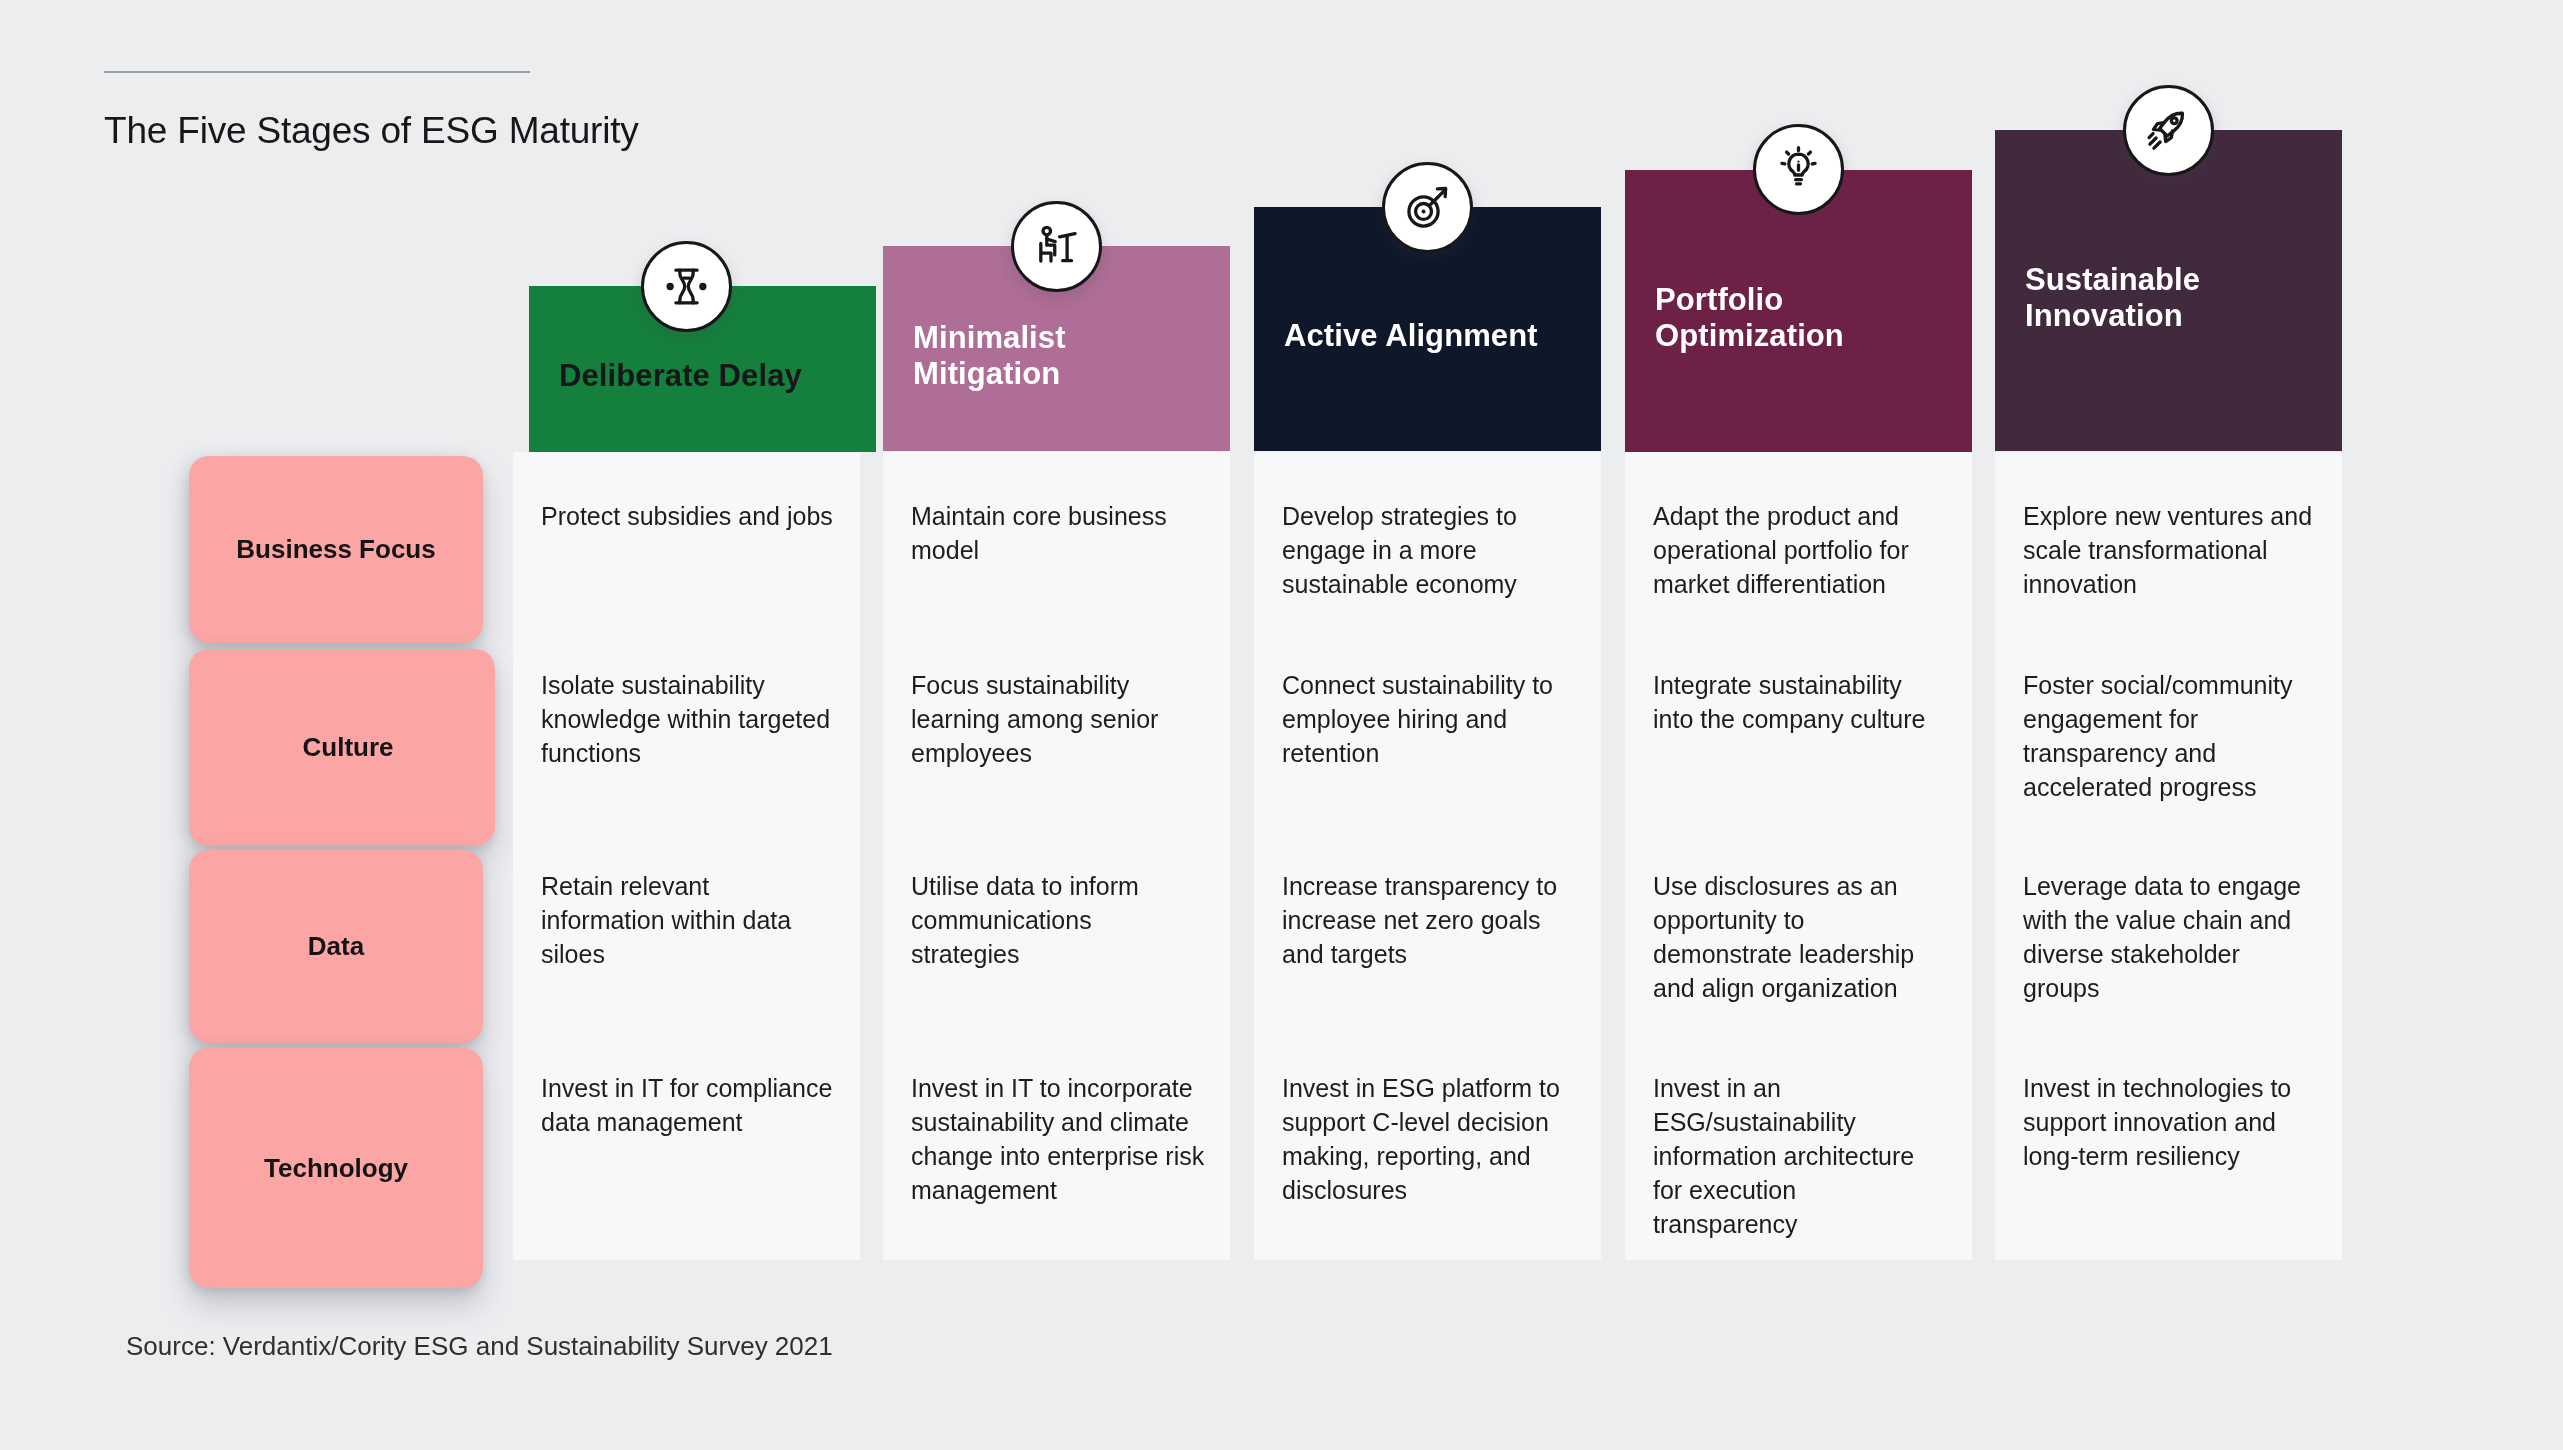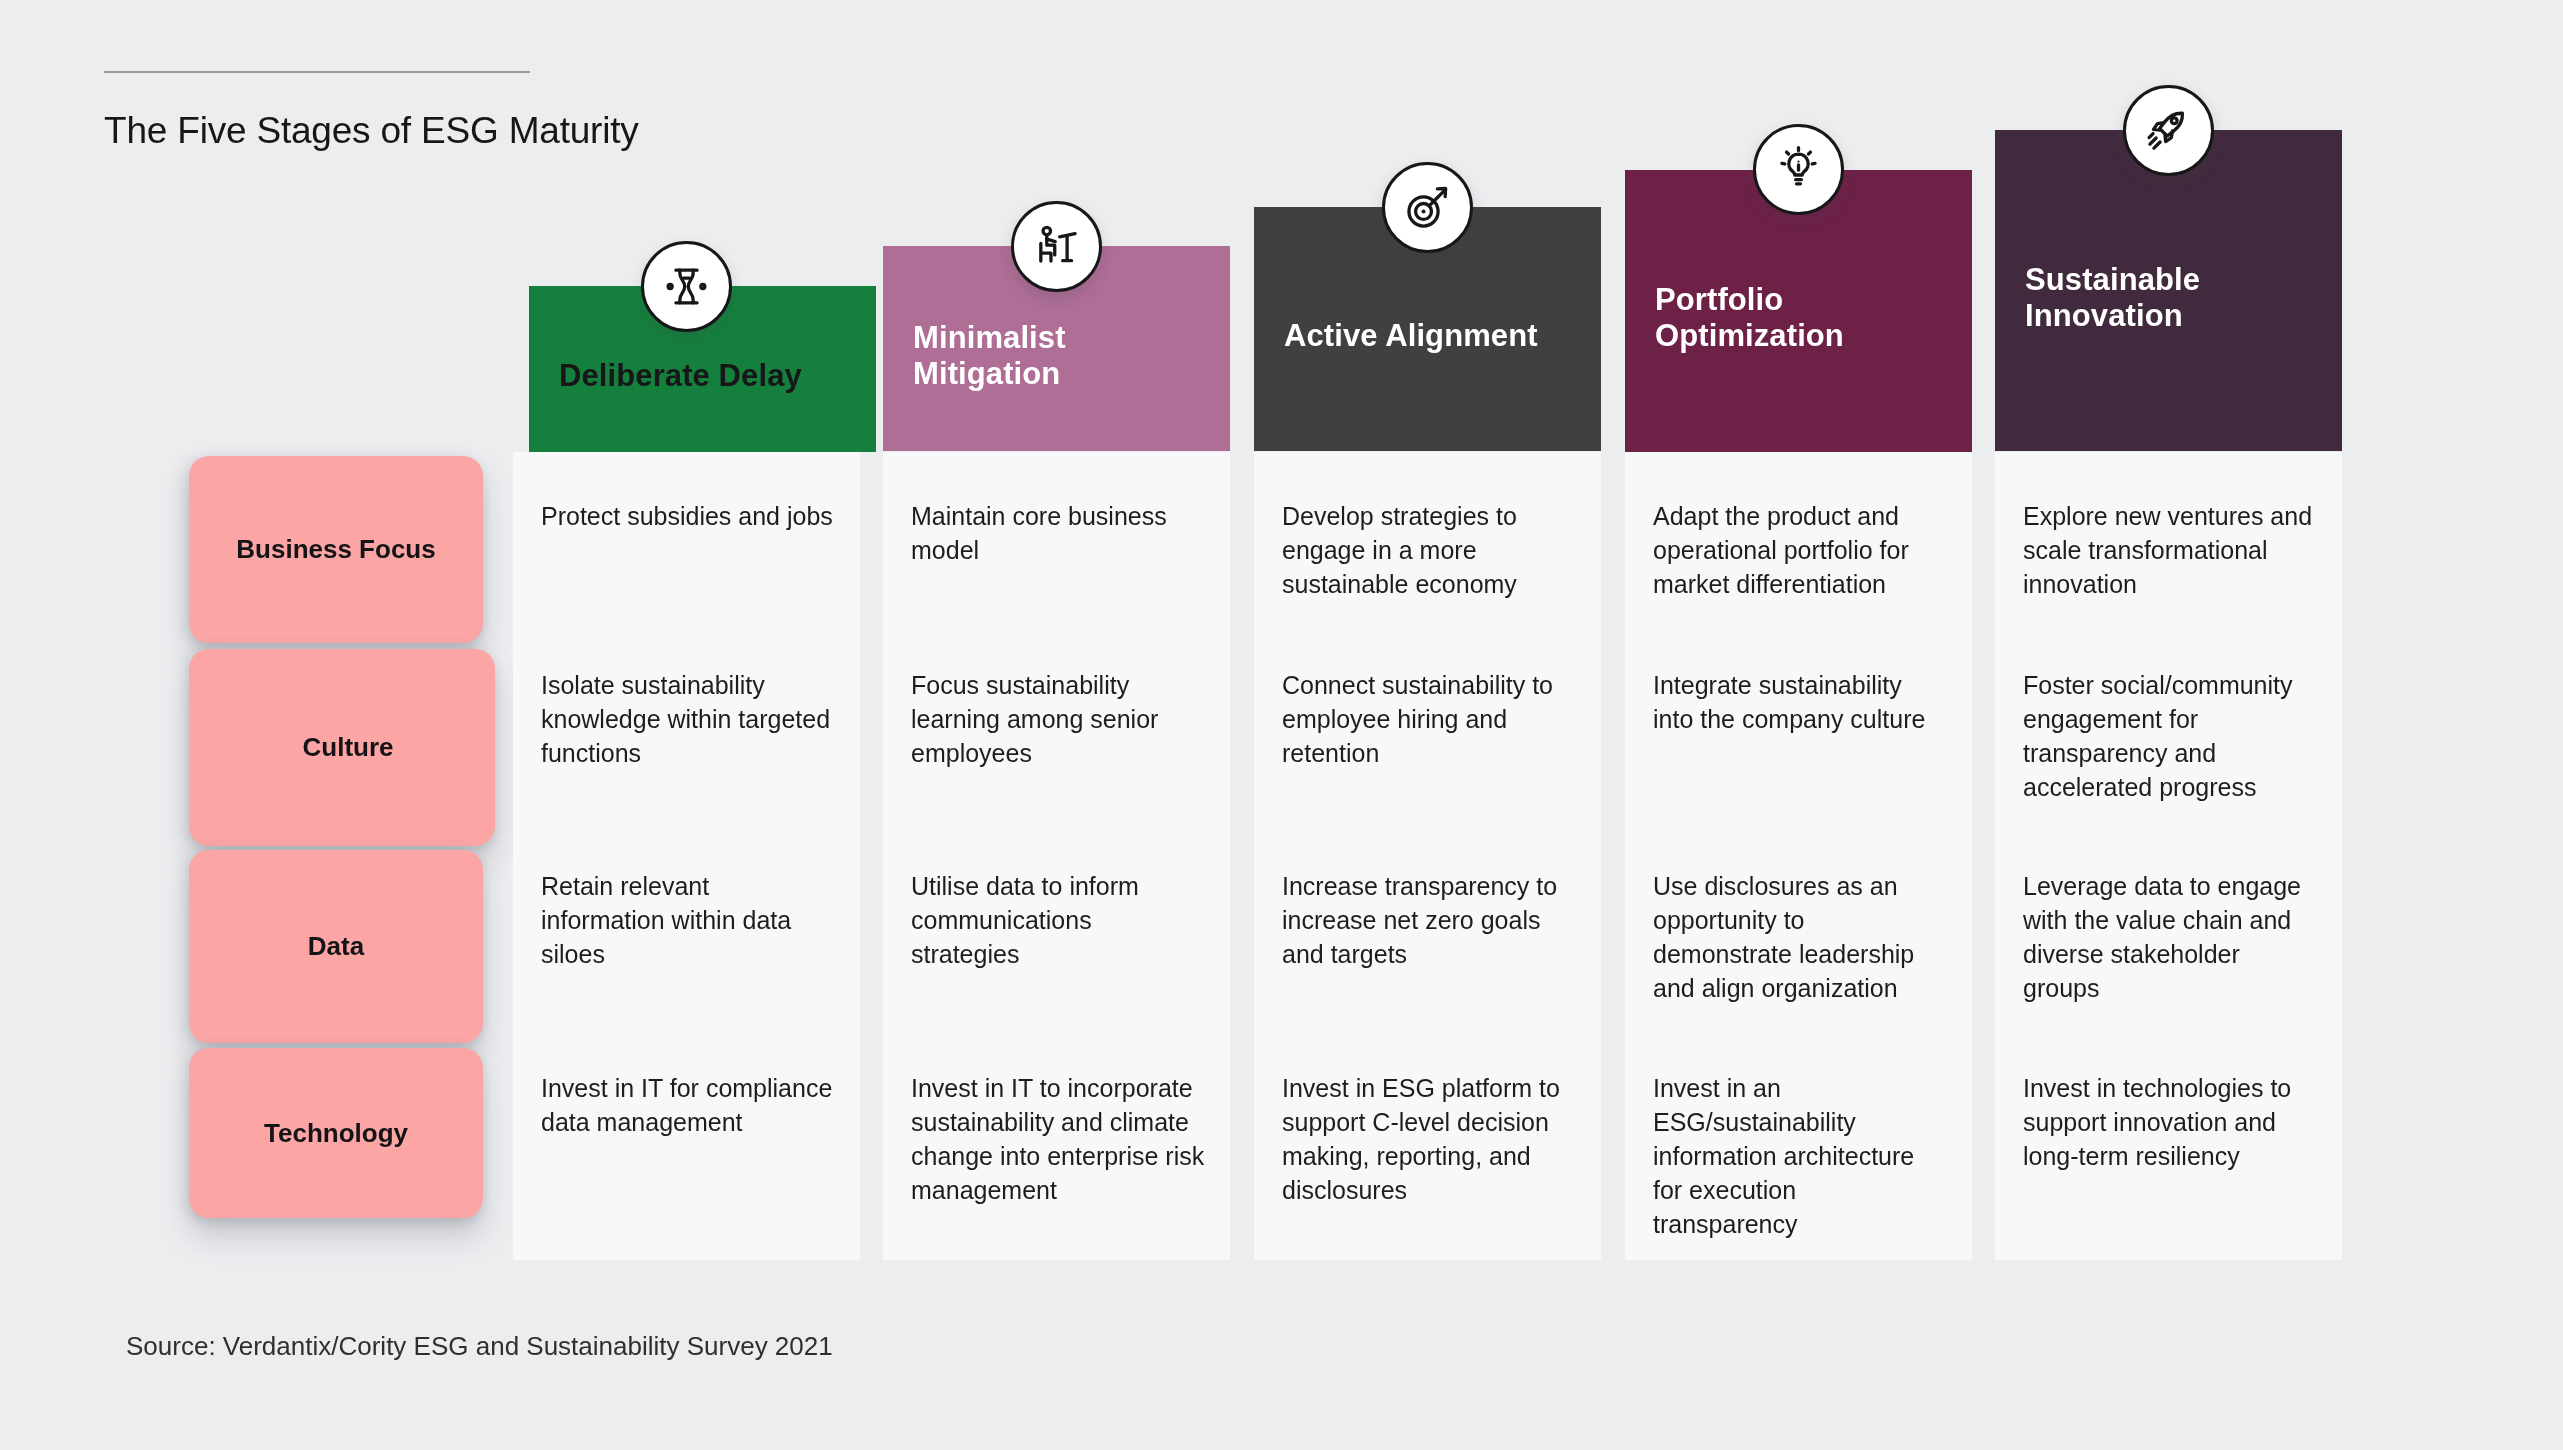--- a/index.html
+++ b/index.html
@@ -19,21 +19,21 @@
   .rowlabel{
     position:absolute; left:189px; width:294px; border-radius:20px;
     background:#fca5a5;
     box-shadow:0 18px 28px rgba(108,112,125,.30), 0 4px 8px rgba(108,112,125,.16), -6px 0 14px rgba(108,112,125,.10);
     display:flex; align-items:center; justify-content:center;
     font-size:26px; font-weight:700; color:#141416; text-align:center;
   }
   .l1{top:456px; height:187px;}
   .l2{top:649px; height:197px;padding-left:12px;}
   .l3{top:850px; height:193px;}
-  .l4{top:1048px; height:170px;}
+  .l4{top:1048px; height:240px;}
   
   .col{position:absolute; top:0; width:347px; height:1450px;}
   .c1{left:513px;}  .c2{left:883px;}  .c3{left:1254px;}  .c4{left:1625px;}  .c5{left:1995px;}
   .hdr{
     position:absolute; left:0; width:347px; box-sizing:border-box;
     display:flex; align-items:center; padding:14px 30px 0 30px;
   }
   .hdr span{font-size:31px; line-height:36px; font-weight:700; letter-spacing:0.1px;}
   .h1{top:286px; height:166px;}
   .h2{top:246px; height:205px;}
@@ -106,21 +106,21 @@
       </svg>
     </div>
     <div class="cell r1">Maintain core business model</div>
     <div class="cell r2">Focus sustainability learning among senior employees</div>
     <div class="cell r3">Utilise data to inform communications strategies</div>
     <div class="cell r4">Invest in IT to incorporate sustainability and climate change into enterprise risk management</div>
   </div>
 
   <div class="col c3">
     <div class="body" style="background-color: rgb(247, 248, 249);"></div>
-    <div class="hdr h3" style="background-color: #404040;">
+    <div class="hdr h3" style="background-color: #0f172a;">
       <span style="color: rgb(255, 255, 255);">Active Alignment</span>
     </div>
     <div class="badge b3">
       <svg viewBox="0 0 24 24">
         <circle cx="10.2" cy="13.8" r="6.6"></circle>
         <circle cx="10.2" cy="13.8" r="3.6"></circle>
         <circle cx="10.2" cy="13.8" r="0.9" fill="#17171a" stroke="none"></circle>
         <path d="M12.8 11.2L20.2 3.8"></path>
         <path d="M16.5 3.6l3.7-.2-.2 3.7"></path>
       </svg>

